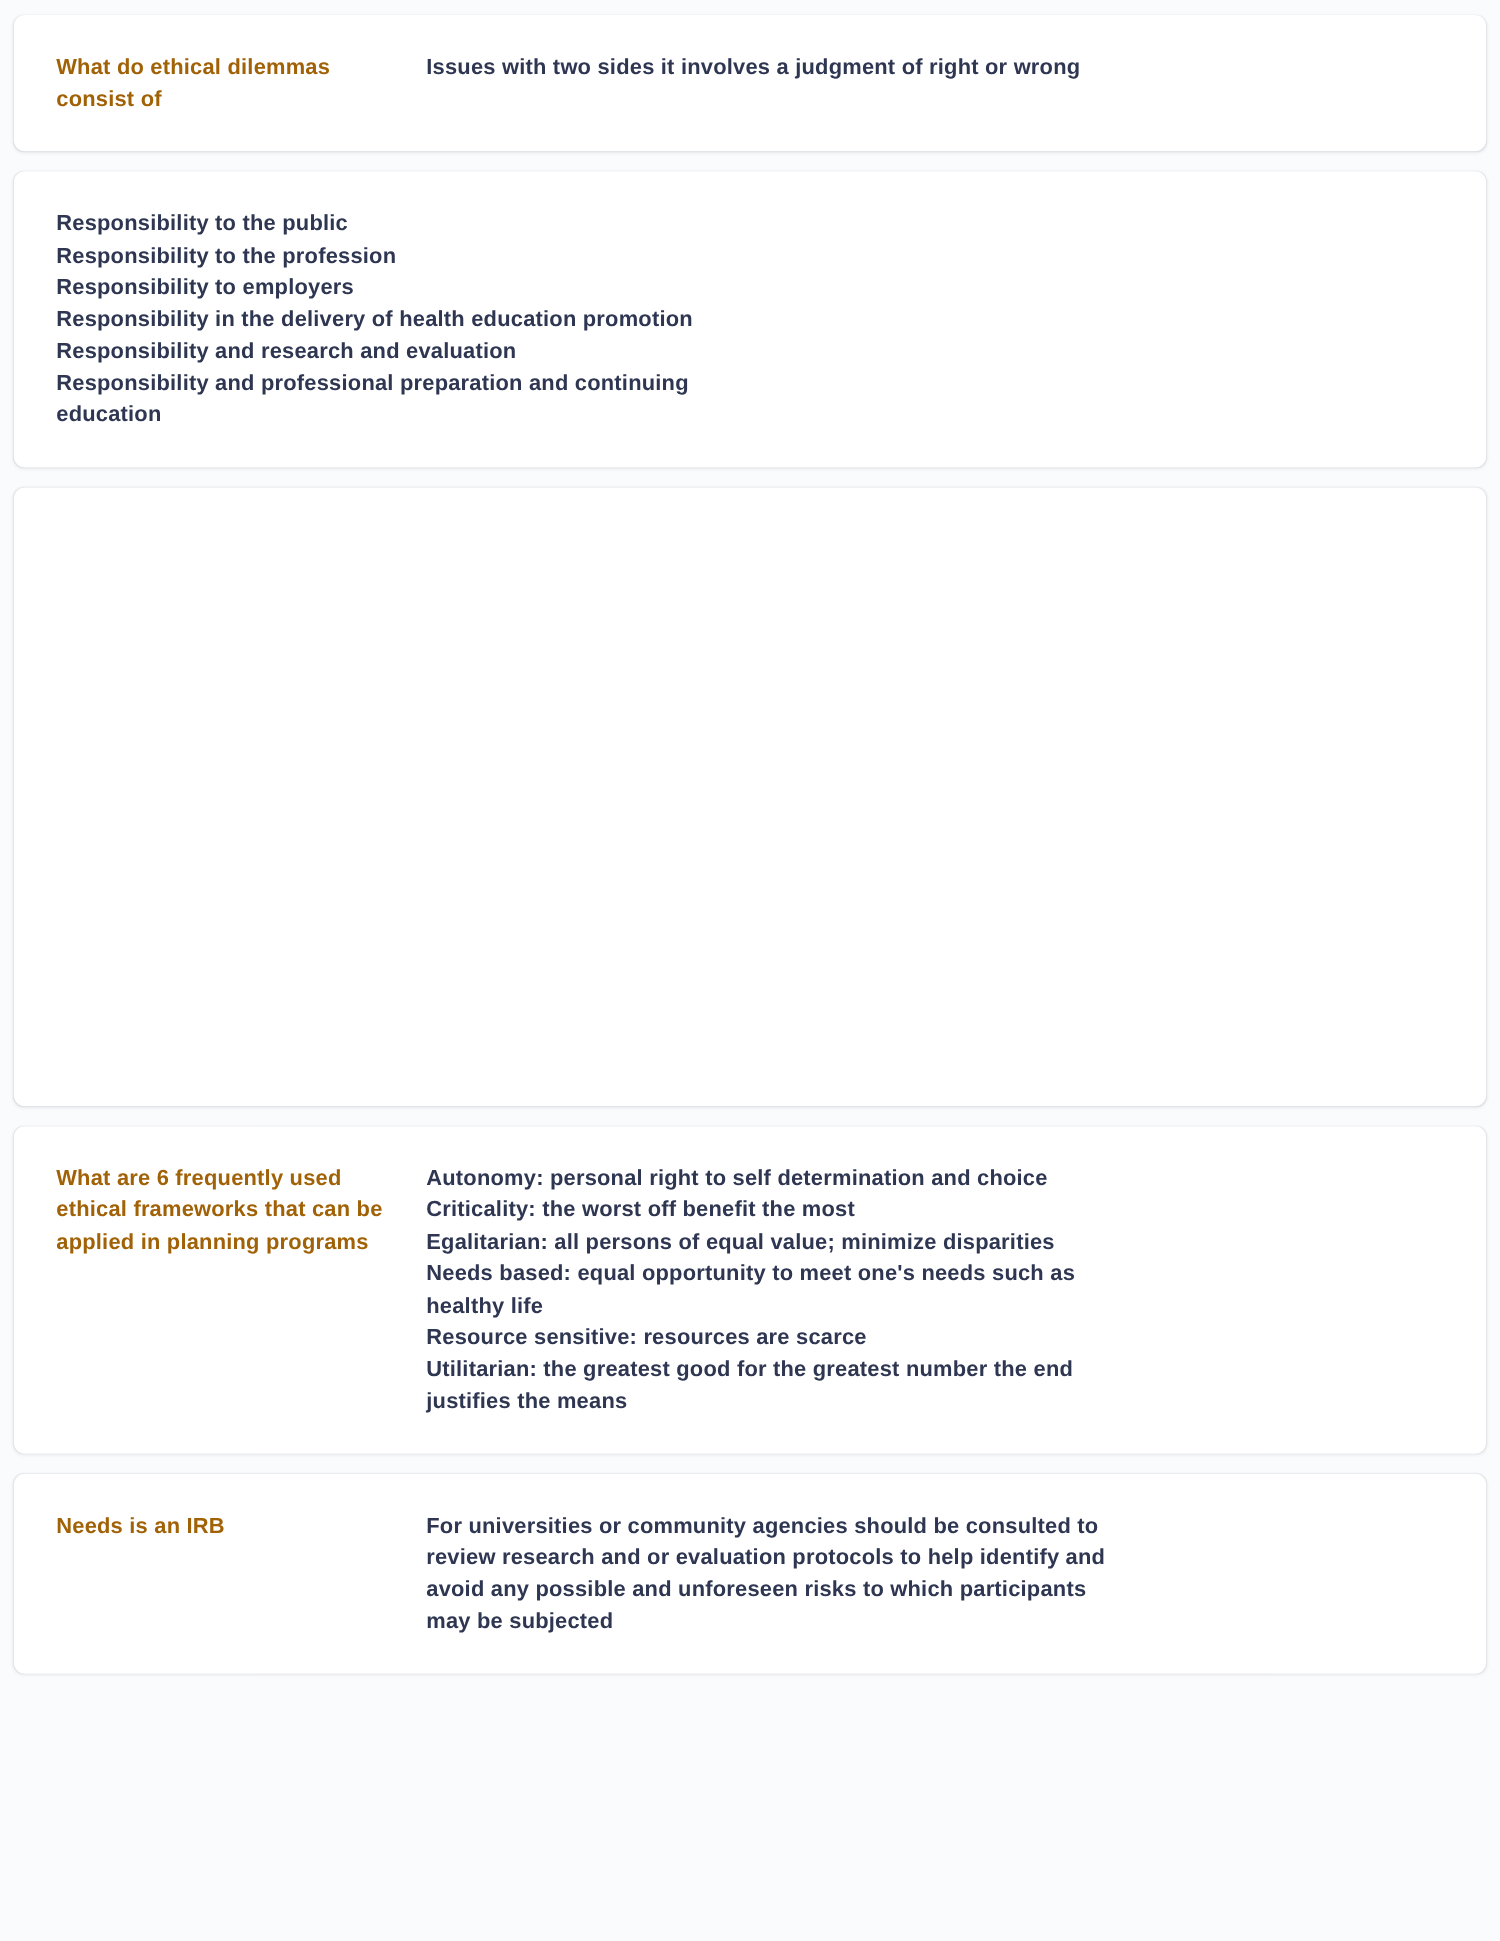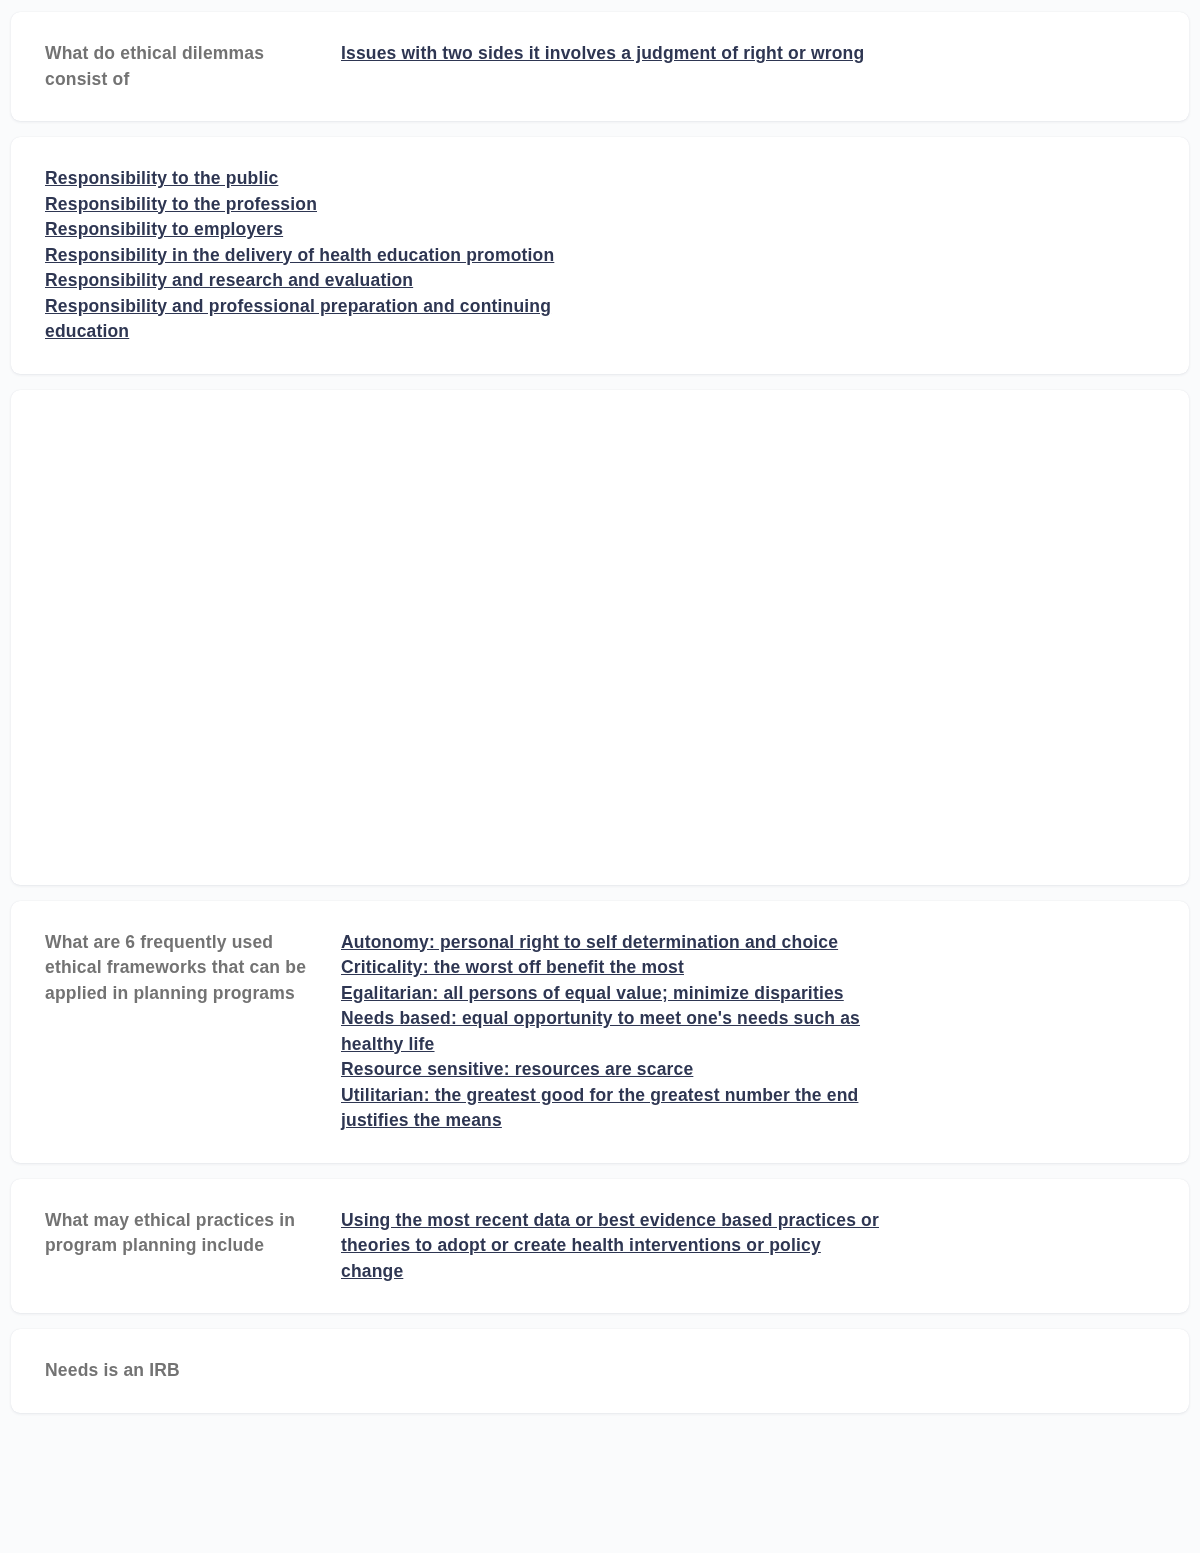--- a/index.html
+++ b/index.html
@@ -36,41 +36,40 @@
 
   .flashcard.is-empty {
     min-height: 495px;
     padding: 0;
   }
 
   .card-term {
     width: 296px;
     min-width: 296px;
     flex: 0 0 296px;
-    color: #737373;
+    color: #a16207;
     font-size: 17.5px;
     font-weight: 700;
     line-height: 25.5px;
     letter-spacing: 0.01em;
     word-wrap: break-word;
     padding-right: 24px;
     box-sizing: border-box;
   }
 
   .card-definition {
     flex: 1 1 auto;
     color: #2e3652;
     font-size: 17.5px;
     font-weight: 700;
     line-height: 25.5px;
     letter-spacing: 0.01em;
     max-width: 545px;
     white-space: pre-line;
     word-wrap: break-word;
-    text-decoration: underline;
   }
 </style>
 </head>
 <body>
 
 <main id="cards-list">
     <section class="flashcard">
     <div class="card-term">What do ethical dilemmas consist of</div>
     <div class="card-definition">Issues with two sides it involves a judgment of right or wrong</div>
   </section>
@@ -89,19 +88,16 @@
     <section class="flashcard">
     <div class="card-term">What are 6 frequently used ethical frameworks that can be applied in planning programs</div>
     <div class="card-definition">Autonomy: personal right to self determination and choice
 Criticality: the worst off benefit the most
 Egalitarian: all persons of equal value; minimize disparities
 Needs based: equal opportunity to meet one's needs such as healthy life
 Resource sensitive: resources are scarce
 Utilitarian: the greatest good for the greatest number the end justifies the means</div>
   </section>
     <section class="flashcard">
-    <div class="card-term">What may ethical practices in program planning include</div>
-    <div class="card-definition">Using the most recent data or best evidence based practices or theories to adopt or create health interventions or policy change</div>
-  </section>
-    <section class="flashcard">
     <div class="card-term">Needs is an IRB</div>
+    <div class="card-definition">For universities or community agencies should be consulted to review research and or evaluation protocols to help identify and avoid any possible and unforeseen risks to which participants may be subjected</div>
   </section>
   </main>
 
 </body></html>

